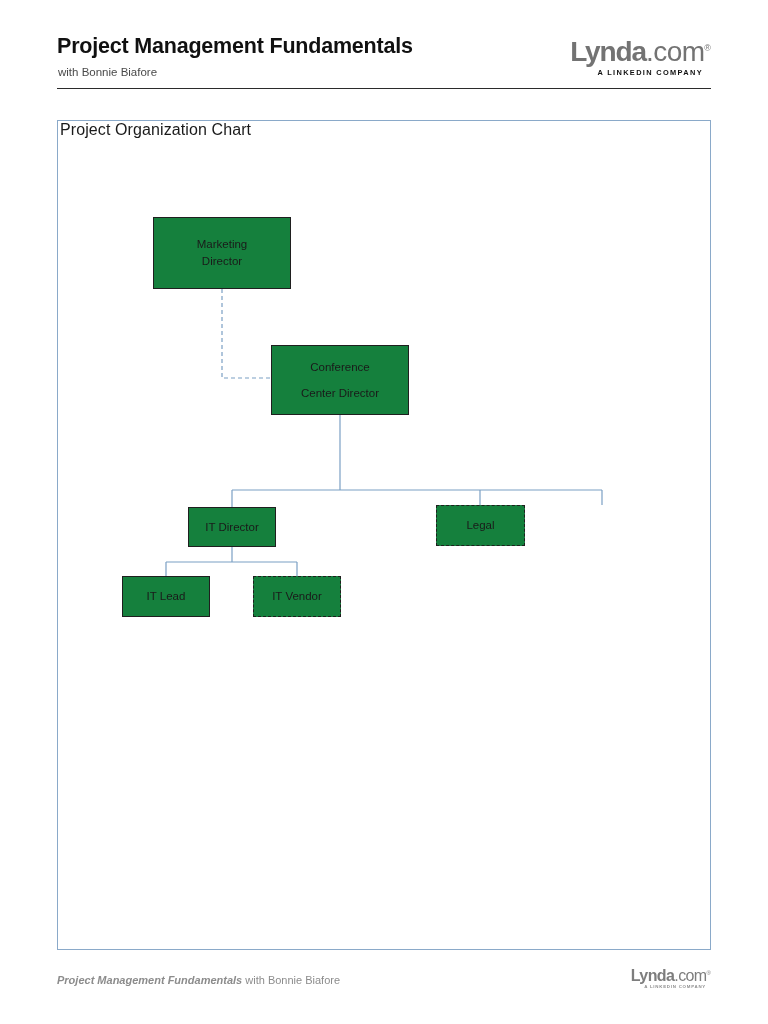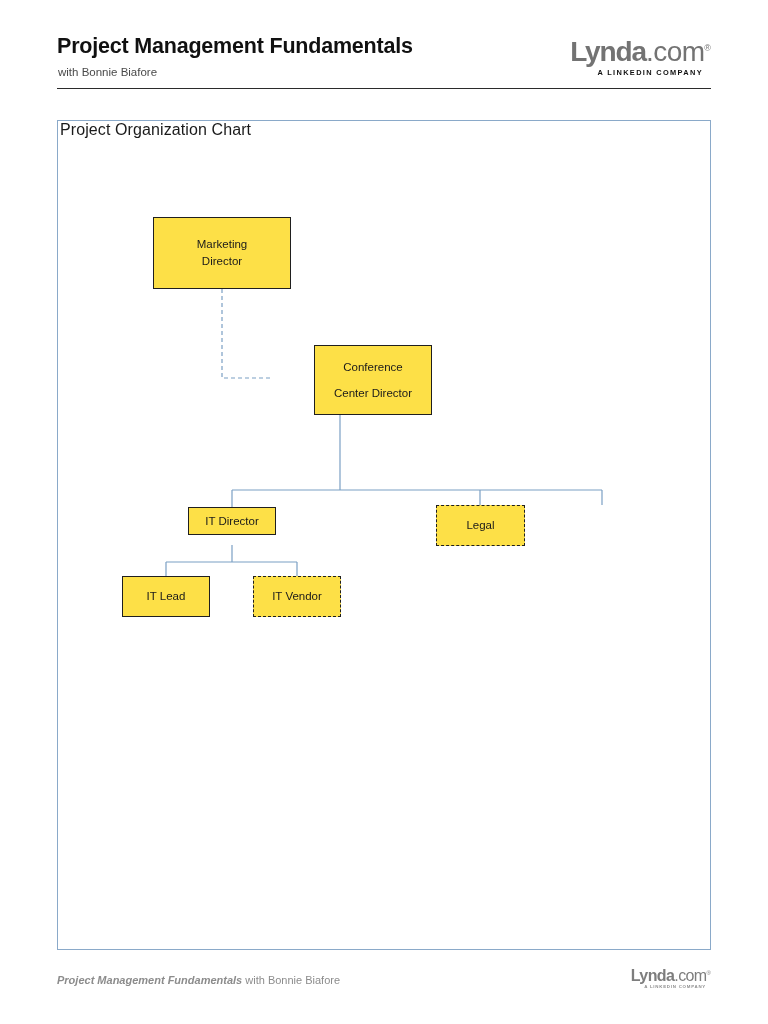--- a/index.html
+++ b/index.html
@@ -122,40 +122,40 @@
   }
   #connector-layer {
     position: absolute;
     left: 0;
     top: 0;
   }
 
   .node {
     position: absolute;
     box-sizing: border-box;
-    background: #fde047;
+    background: #15803d;
     display: flex;
     align-items: center;
     justify-content: center;
     text-align: center;
     font-size: 11.5px;
     color: #1a1a1a;
     line-height: 1.45;
   }
   .node.solid { border: 1.6px solid #1f1f1f; }
   .node.dashed { border: 1.8px dashed #1f1f1f; }
 
   .node-label { display: block; }
   .node-label .ln { display: block; }
   .node-label.spaced .ln + .ln { margin-top: 9px; }
 
   
   #node-marketing-director { left: 153px; top: 217px; width: 138px; height: 72px; }
-  #node-conference-center-director { left: 271px; top: 345px; width: 118px; height: 70px; margin-left: 43px; }
-  #node-it-director { left: 188px; top: 507px; width: 88px; height: 28px; }
+  #node-conference-center-director { left: 271px; top: 345px; width: 138px; height: 70px; }
+  #node-it-director { left: 188px; top: 507px; width: 88px; height: 40px; }
   #node-legal { left: 436px; top: 505px; width: 89px; height: 41px; }
   #node-construction-vendor { left: 557px; top: 505px; width: 91px; height: 41px; }
   #node-it-lead { left: 122px; top: 576px; width: 88px; height: 41px; }
   #node-it-vendor { left: 253px; top: 576px; width: 88px; height: 41px; }
 
   
   #footer-text {
     position: absolute;
     left: 57px;
     top: 974px;

